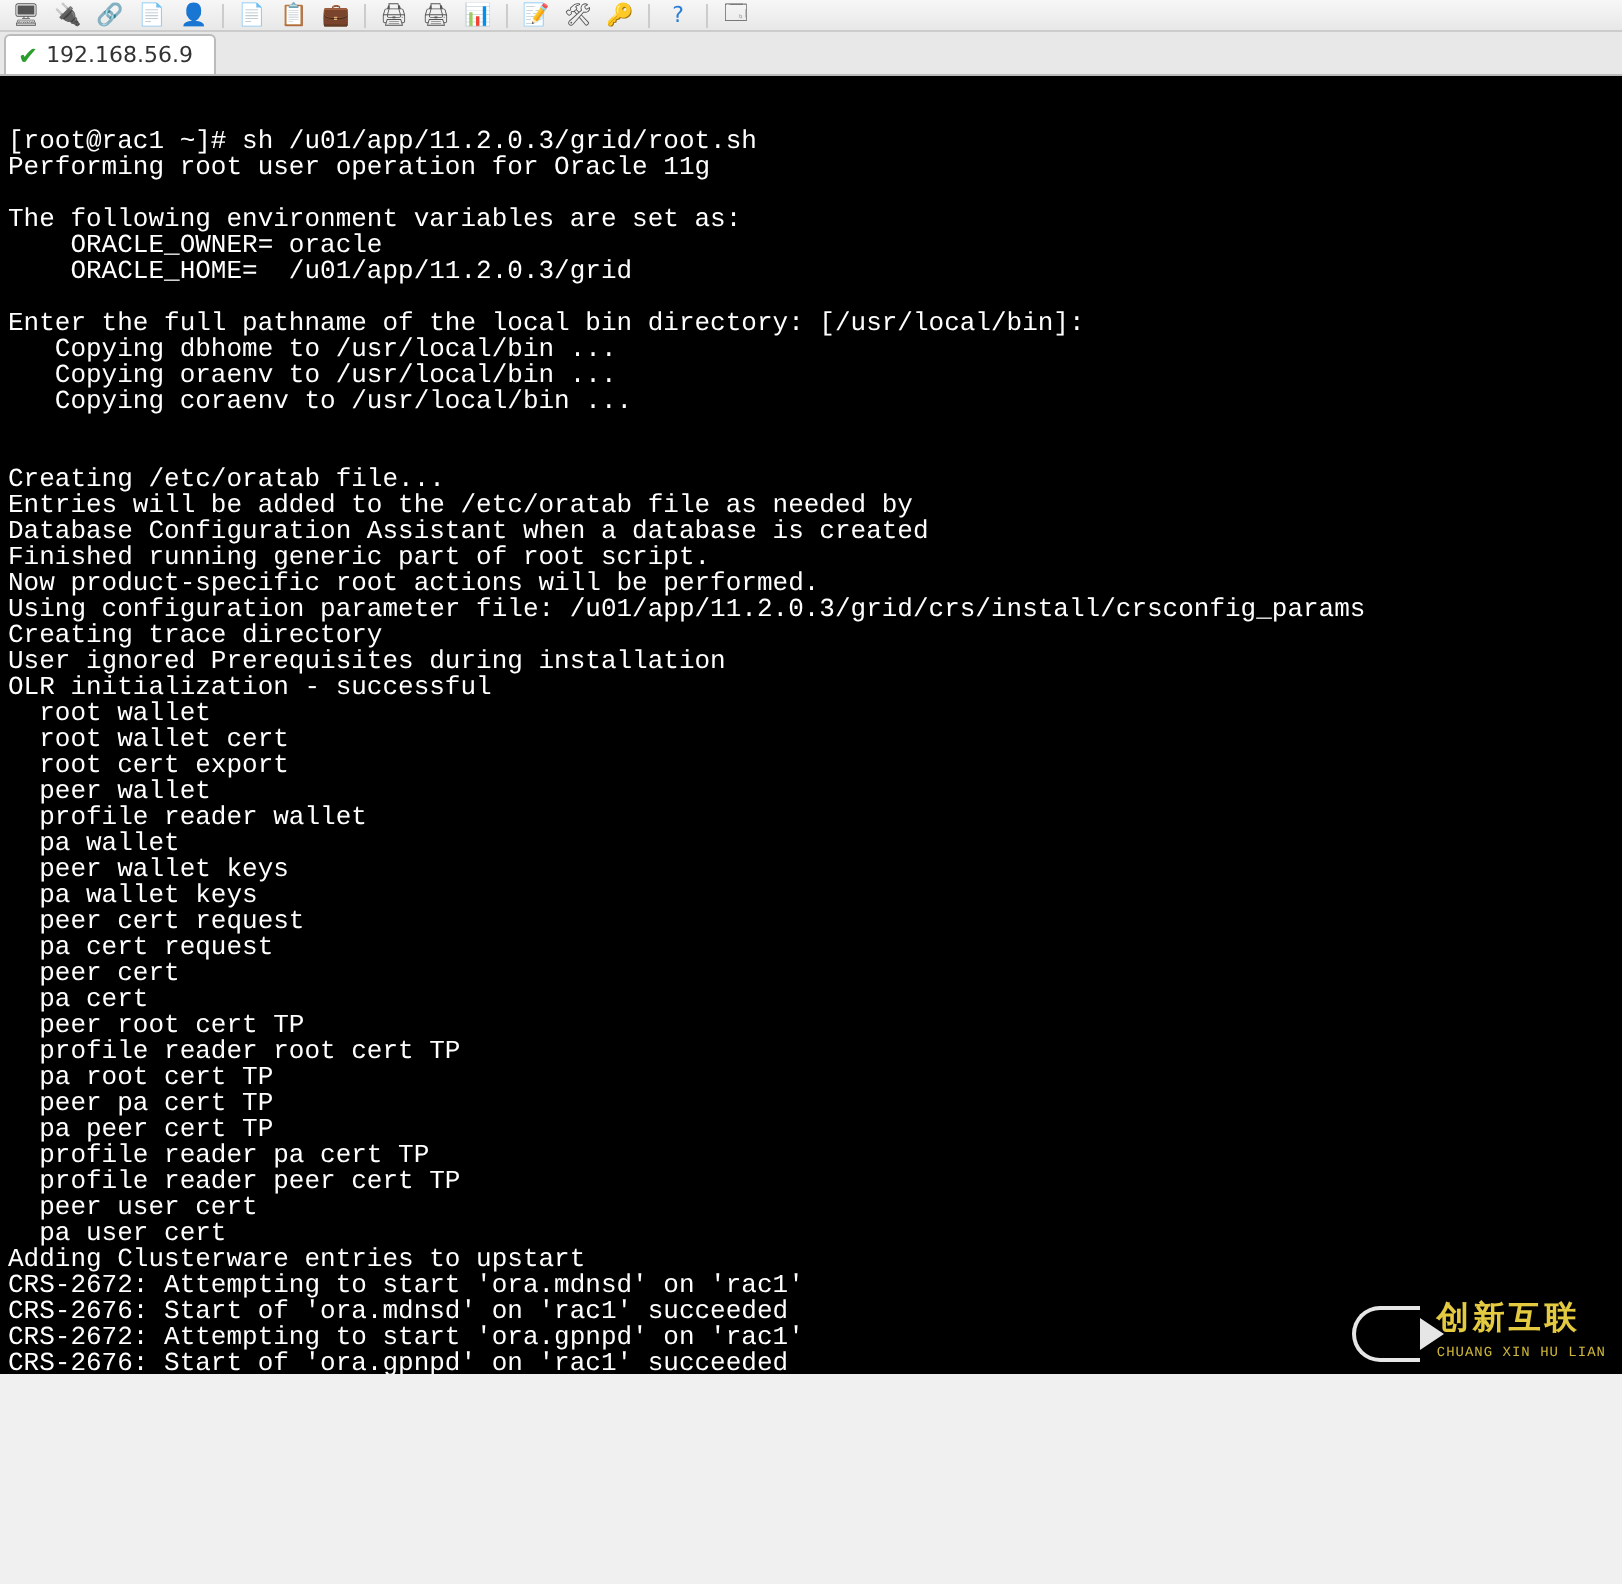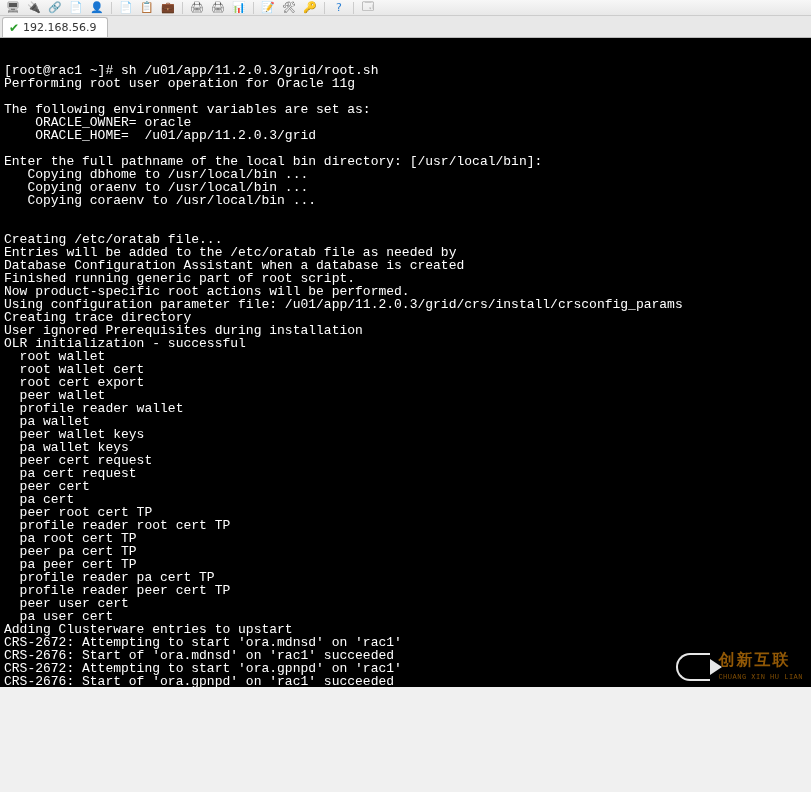--- a/index.html
+++ b/index.html
@@ -60,21 +60,21 @@
     overflow: hidden;
     position: relative;
   }
   .watermark {
     position: absolute;
     right: 8px;
     bottom: 6px;
     display: flex;
     align-items: center;
     gap: 8px;
-    color: #a16207;
+    color: #fde047;
     opacity: 0.9;
   }
   .wm-logo {
     width: 34px; height: 28px;
     border: 2.5px solid #fff;
     border-right: none;
     border-radius: 18px 0 0 18px;
     position: relative;
   }
   .wm-logo::after {

